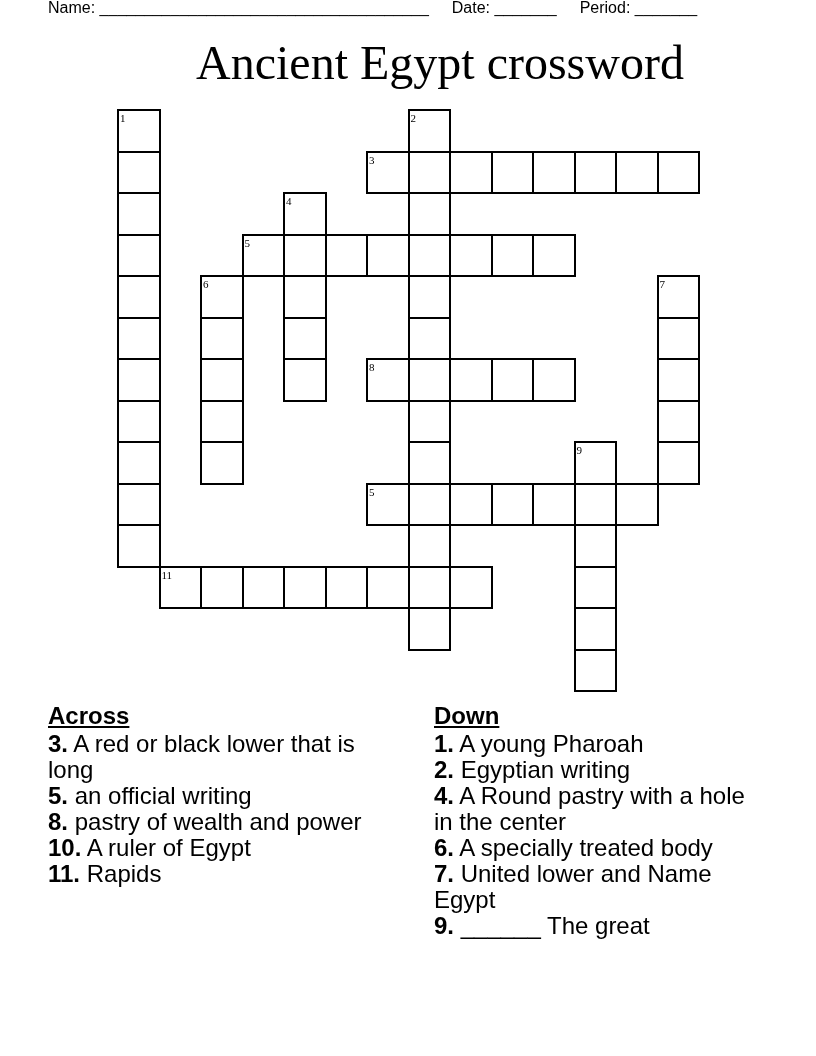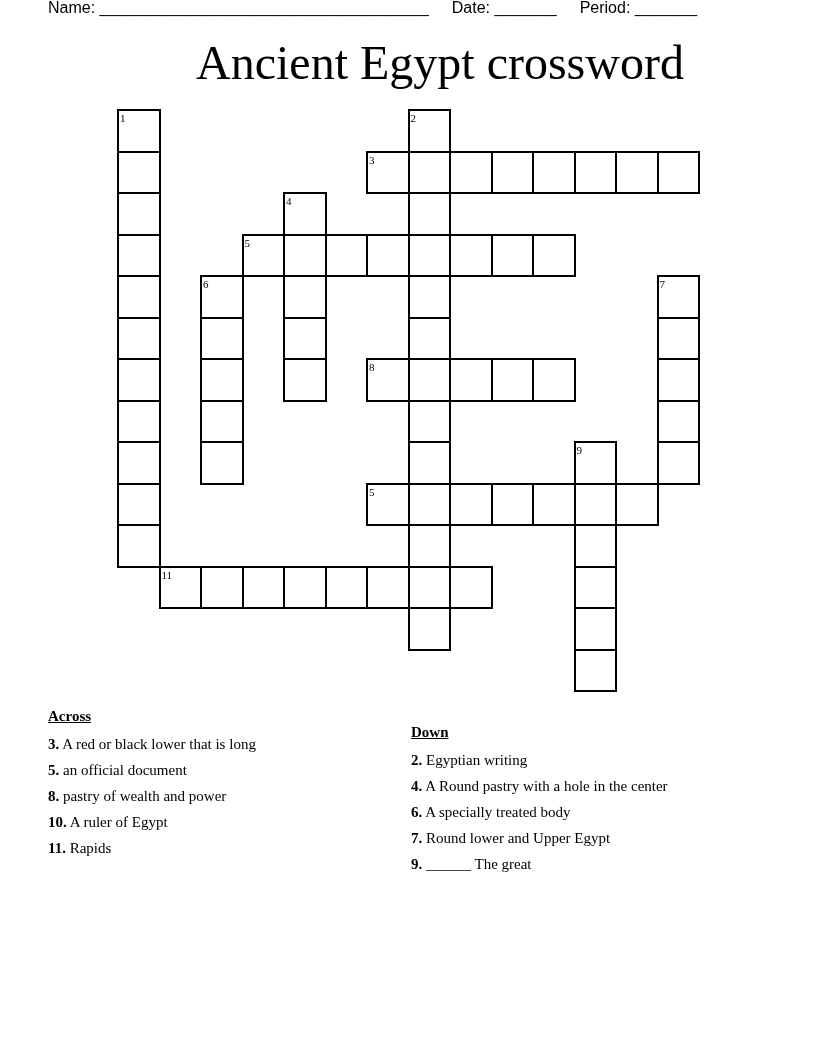--- a/index.html
+++ b/index.html
@@ -19,24 +19,24 @@
     .cell {
       position: absolute; box-sizing: border-box; width: 43.5px; height: 43.5px;
       border: 2px solid #000; background: #fff;
     }
     .cell .num {
       position: absolute; top: 1px; left: 1px;
       font-family: "Liberation Serif", serif; font-size: 11px; line-height: 12px;
     }
     .clues {
       position: absolute; top: 703px;
-      font-family: Liberation Serif, serif; font-size: 15px; line-height: 26px;
+      font-family: Liberation Sans, sans-serif; font-size: 24px; line-height: 26px;
     }
     .clues.across { left: 48px; width: 320px; }
-    .clues.down { left: 411px; width: 330px; margin-top: 16px; }
+    .clues.down { left: 434px; width: 330px; }
     .clue-heading { font-weight: bold; text-decoration: underline; margin-bottom: 2px; }
     .clue-num { font-weight: bold; }
   </style>
 </head>
 <body>
 
 <div class="header-line">
   <span>Name:</span>
   <span>_____________________________________</span>
   <span class="hdr-gap"></span>
@@ -145,29 +145,30 @@
     <div class="cell" style="left: 283px; top: 565.5px;"></div>
     <div class="cell" style="left: 324.5px; top: 565.5px;"></div>
     <div class="cell" style="left: 366px; top: 565.5px;"></div>
     <div class="cell" style="left: 449px; top: 565.5px;"></div>
   </div>
 
 <div class="clues across">
   <div class="clue-heading">Across</div>
   <div id="across-list">
       <div><span class="clue-num">3.</span><span> A red or black lower that is long</span></div>
-      <div><span class="clue-num">5.</span><span> an official document</span></div>
+      <div><span class="clue-num">5.</span><span> an official writing</span></div>
       <div><span class="clue-num">8.</span><span> pastry of wealth and power</span></div>
       <div><span class="clue-num">10.</span><span> A ruler of Egypt</span></div>
       <div><span class="clue-num">11.</span><span> Rapids</span></div>
     </div>
 </div>
 
 <div class="clues down">
   <div class="clue-heading">Down</div>
   <div id="down-list">
+      <div><span class="clue-num">1.</span><span> A young Pharoah</span></div>
       <div><span class="clue-num">2.</span><span> Egyptian writing</span></div>
       <div><span class="clue-num">4.</span><span> A Round pastry with a hole in the center</span></div>
       <div><span class="clue-num">6.</span><span> A specially treated body</span></div>
-      <div><span class="clue-num">7.</span><span> Round lower and Upper Egypt</span></div>
+      <div><span class="clue-num">7.</span><span> United lower and Name Egypt</span></div>
       <div><span class="clue-num">9.</span><span> ______ The great</span></div>
     </div>
 </div>
 
 </body></html>

